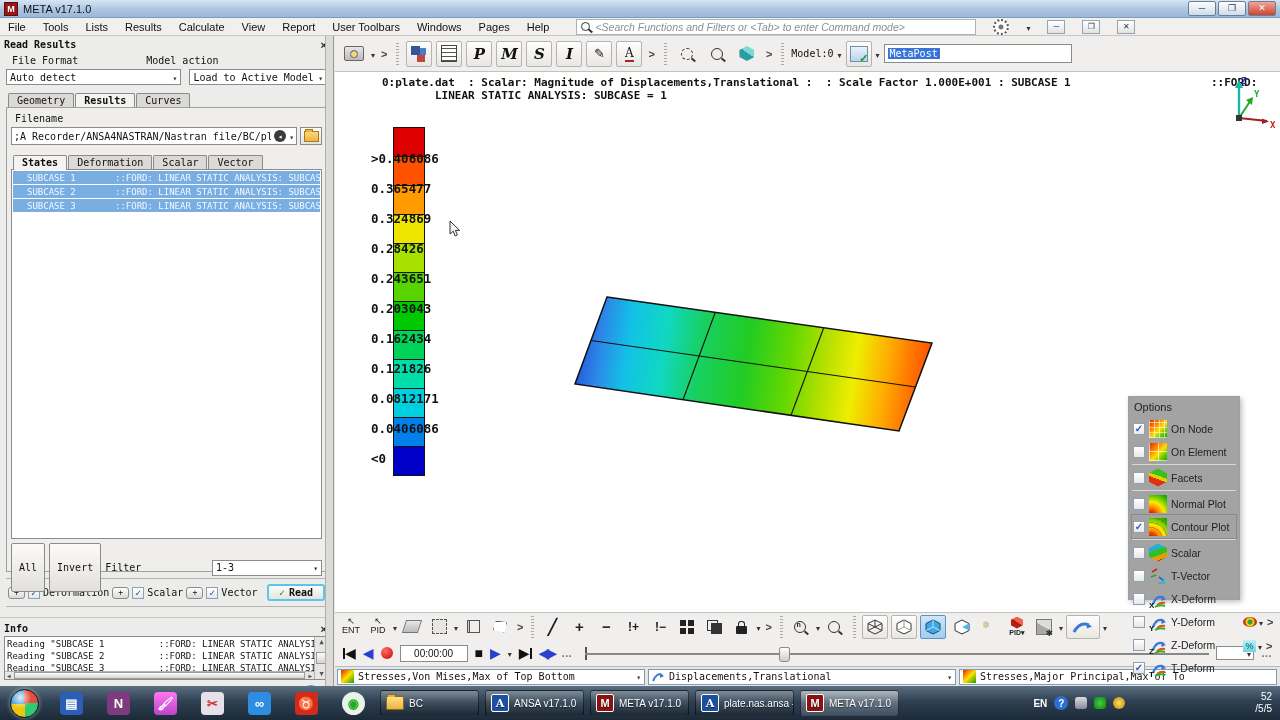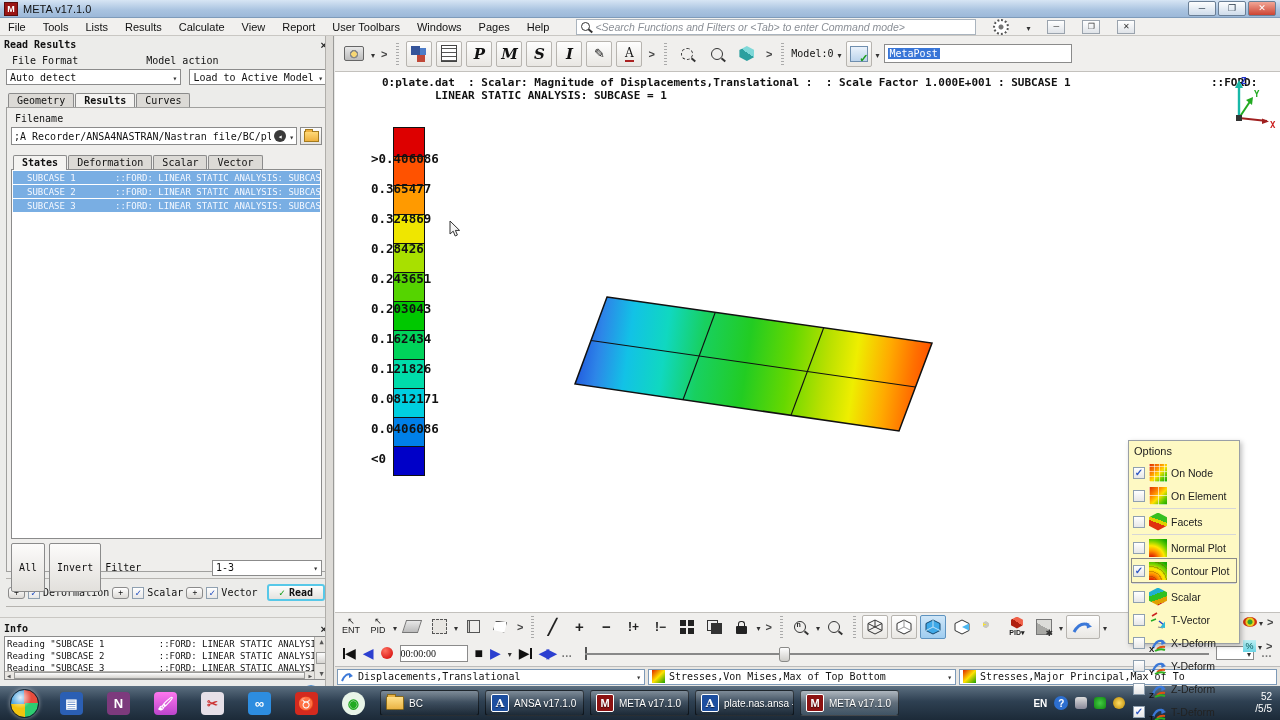--- a/index.html
+++ b/index.html
@@ -114,21 +114,21 @@
   
   #viewport{position:absolute;left:335px;top:72px;width:945px;height:540px;background:#fff;overflow:hidden;
     font-family:"DejaVu Sans Mono",monospace}
   .vhead{position:absolute;left:47px;top:4px;font-weight:bold;font-size:11px;white-space:pre}
   .vhead2{position:absolute;left:100px;top:17px;font-weight:bold;font-size:11px;white-space:pre}
   .vheadsuffix{position:absolute;left:876px;top:4px;font-weight:bold;font-size:11px}
   .legend{position:absolute;left:58px;top:56px;width:32px}
   .lblock{width:32px;height:30px;border:1px solid #111;box-sizing:border-box;margin-top:-1px}
   .llabel{position:absolute;left:36px;width:110px;font-weight:bold;font-size:12.5px;white-space:nowrap}
   
-  #options{position:absolute;left:1128px;top:440px;width:112px;height:204px;background:#fef9c3;
+  #options{position:absolute;left:1128px;top:396px;width:112px;height:204px;background:#a3a3a3;
     border:1px solid #9aa0a6;box-shadow:2px 2px 5px rgba(0,0,0,.25);z-index:60;
     font-size:10.5px;color:#222;box-sizing:border-box;padding:2px 3px}
   .opt-title{font-size:11px;padding:2px 2px 4px}
   .optrow{display:flex;align-items:center;gap:4px;height:23px;padding:0 1px;box-sizing:border-box}
   .optrow.focused{outline:1px solid #8a8a8a}
   .optsep{height:1px;background:#d7d7d7;margin:1px 0}
   .oi{width:18px;height:18px;flex:none;position:relative}
   .oi-tiles{background:
      repeating-linear-gradient(0deg,rgba(255,255,255,.55) 0 1px,transparent 1px 5px),
      repeating-linear-gradient(90deg,rgba(255,255,255,.55) 0 1px,transparent 1px 5px),
@@ -176,22 +176,22 @@
   .redcube{width:12px;height:12px;clip-path:polygon(50% 0,100% 27%,100% 73%,50% 100%,0 73%,0 27%);
     background:linear-gradient(215deg,#f06048 0 45%,#b02010 45%)}
   .gearcube{width:14px;height:14px;background:linear-gradient(210deg,#dcdcd8 0 50%,#a8a8a4 50%);border:1px solid #777;position:relative}
   .gearcube::after{content:"✱";position:absolute;right:-2px;bottom:-4px;font-size:9px;color:#333}
   .bluearrow{width:22px;height:16px}
   #btool2{position:absolute;left:335px;top:640px;width:945px;height:26px;background:#f0efed;
     display:flex;align-items:center;padding:0 8px;box-sizing:border-box;gap:7px}
   .anb{font-size:14px;line-height:14px;color:#111;flex:none}
   .anb.blue{color:#2b3fd0}
   .rec{width:12px;height:12px;border-radius:50%;background:radial-gradient(circle at 35% 30%,#ff7060,#d00000);flex:none}
-  .timefield{width:66px;height:15px;border:1px solid #8b8b8b;background:#fff;display:flex;align-items:center;
-    font-family:Liberation Serif, serif;font-size:10px}
+  .timefield{width:66px;height:15px;border:1px solid #8b8b8b;background:#fff;display:flex;align-items:center;justify-content:center;
+    font-family:Liberation Sans, sans-serif;font-size:10px}
   .skip{display:flex;align-items:center;flex:none}
   .skip .bar{width:2px;height:11px;background:#111}
   .slider{flex:1;height:16px;position:relative;margin-left:6px}
   .slider .track{position:absolute;left:0;right:0;top:8px;height:1.5px;background:#888}
   .slider .tick{position:absolute;left:0;top:2px;width:2px;height:13px;background:#555}
   .slider .handle{position:absolute;left:31%;top:2px;width:9px;height:13px;background:linear-gradient(#fdfdfd,#cfcdc9);
      border:1px solid #8a8a88;border-radius:2px 2px 3px 3px}
   .minicombo{width:38px;height:14px;border:1px solid #8b8b8b;background:#fff;display:flex;align-items:center;justify-content:flex-end;padding:0 2px;box-sizing:border-box}
   #resultsbar{position:absolute;left:335px;top:666px;width:945px;height:20px;background:#e8e6e2;border-top:1px solid #bbb;
     display:flex;align-items:center;gap:3px;padding:1px 2px;box-sizing:border-box;font-family:"DejaVu Sans Mono",monospace;font-size:10px}
@@ -621,30 +621,30 @@
     <span class="handle"></span>
   </div>
   <div class="minicombo">
       <span class="dd"></span>
     </div>
   <span style="color:#777;font-weight:bold">…</span>
 </div>
 
 <div id="resultsbar">
   <div class="rescombo" style="width:308px">
+    <span class="rc-ic tiles"></span>
+    <span>Stresses,Von Mises,Max of Top Bottom</span>
+    <span class="dd" style="margin-left:auto"></span>
+  </div>
+  <div class="rescombo" style="width:308px">
     <svg class="rc-ic" viewBox="0 0 13 13">
         <path d="M1 11 Q5 2 10 5" fill="none" stroke="#3b78d8" stroke-width="2"></path>
         <polygon points="12,6 8,3 8,8" fill="#3b78d8"></polygon>
       </svg>
     <span>Displacements,Translational</span>
-    <span class="dd" style="margin-left:auto"></span>
-  </div>
-  <div class="rescombo" style="width:308px">
-    <span class="rc-ic tiles"></span>
-    <span>Stresses,Von Mises,Max of Top Bottom</span>
     <span class="dd" style="margin-left:auto"></span>
   </div>
   <div class="rescombo" style="width:318px">
     <span class="rc-ic tiles"></span>
     <span>Stresses,Major Principal,Max of To</span>
   </div>
 </div>
 
 <div id="options">
   <div class="opt-title">Options</div>

